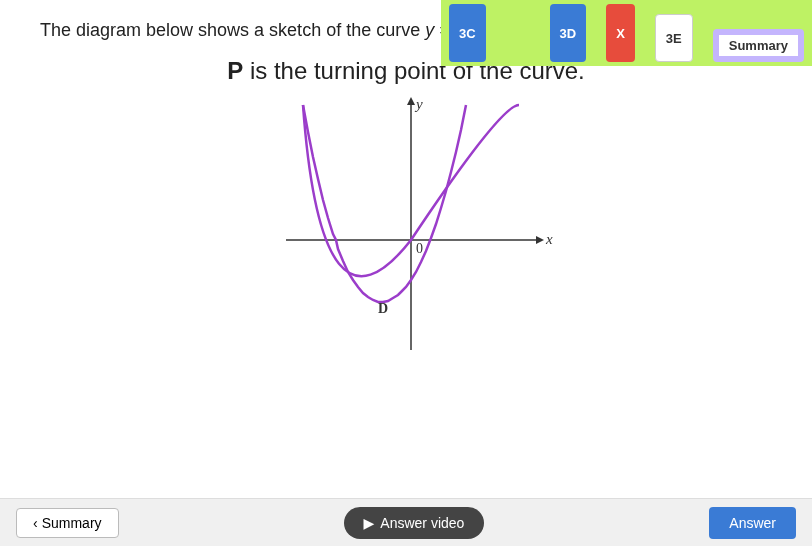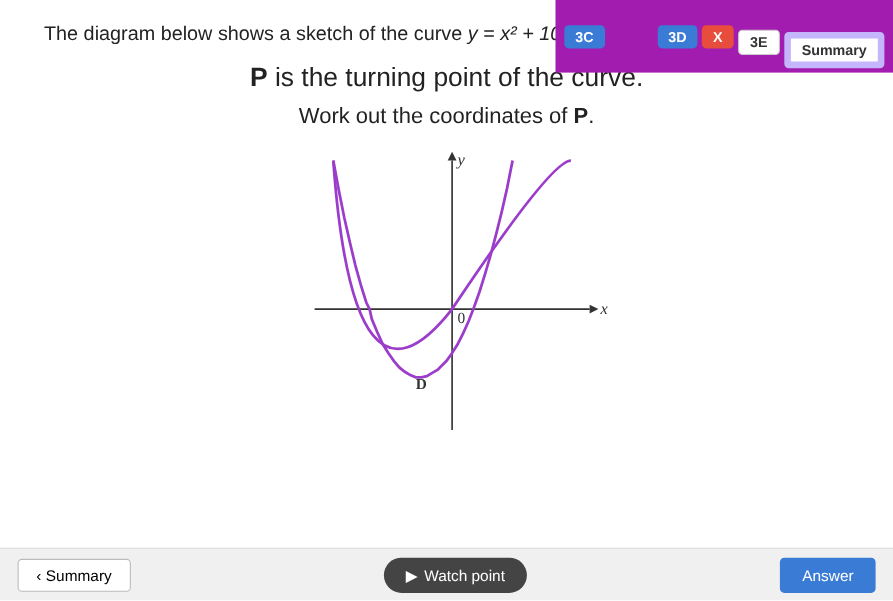--- a/index.html
+++ b/index.html
@@ -11,24 +11,23 @@
       overflow: hidden;
       position: relative;
     }
 
     
     .top-nav {
       position: absolute;
       top: 0;
       right: 0;
       display: flex;
-      align-items: center;
-      gap: 4px;
+      gap: 20px;
       padding: 4px 8px;
-      background: #a21caf;
+      background: #bef264;
       z-index: 10;
     }
     .nav-btn {
       padding: 3px 10px;
       border-radius: 4px;
       font-size: 13px;
       font-weight: bold;
       border: none;
       cursor: pointer;
     }
@@ -171,23 +170,20 @@
   <button class="nav-btn nav-btn-outline">3E</button>
   <button class="nav-btn nav-btn-summary">Summary</button>
 </div>
 
 <div class="main-content">
   <div class="intro-text">
     The diagram below shows a sketch of the curve <span class="math-text">y = x² + 10x − 12.</span>
   </div>
   <div class="question-p">
     <b>P</b> is the turning point of the curve.
-  </div>
-  <div class="question-workOut">
-    Work out the coordinates of <b>P</b>.
   </div>
 
   <div class="graph-container">
     <svg width="300" height="260" viewBox="0 0 300 260">
 
       <line x1="30" y1="145" x2="280" y2="145" stroke="#333" stroke-width="1.5"></line>
 
       <polygon points="280,141 288,145 280,149" fill="#333"></polygon>
 
       <line x1="155" y1="10" x2="155" y2="255" stroke="#333" stroke-width="1.5"></line>
@@ -250,19 +246,19 @@
 </div>
 
 <div class="bottom-bar">
   <button class="prev-btn">
     <span>‹</span>
     <span>Summary</span>
   </button>
 
   <button class="watch-video-btn">
     <span>▶</span>
-    <span>Watch point</span>
+    <span>Answer video</span>
   </button>
 
   <button class="answer-btn">
     <span>Answer</span>
   </button>
 </div>
 
 </body></html>

